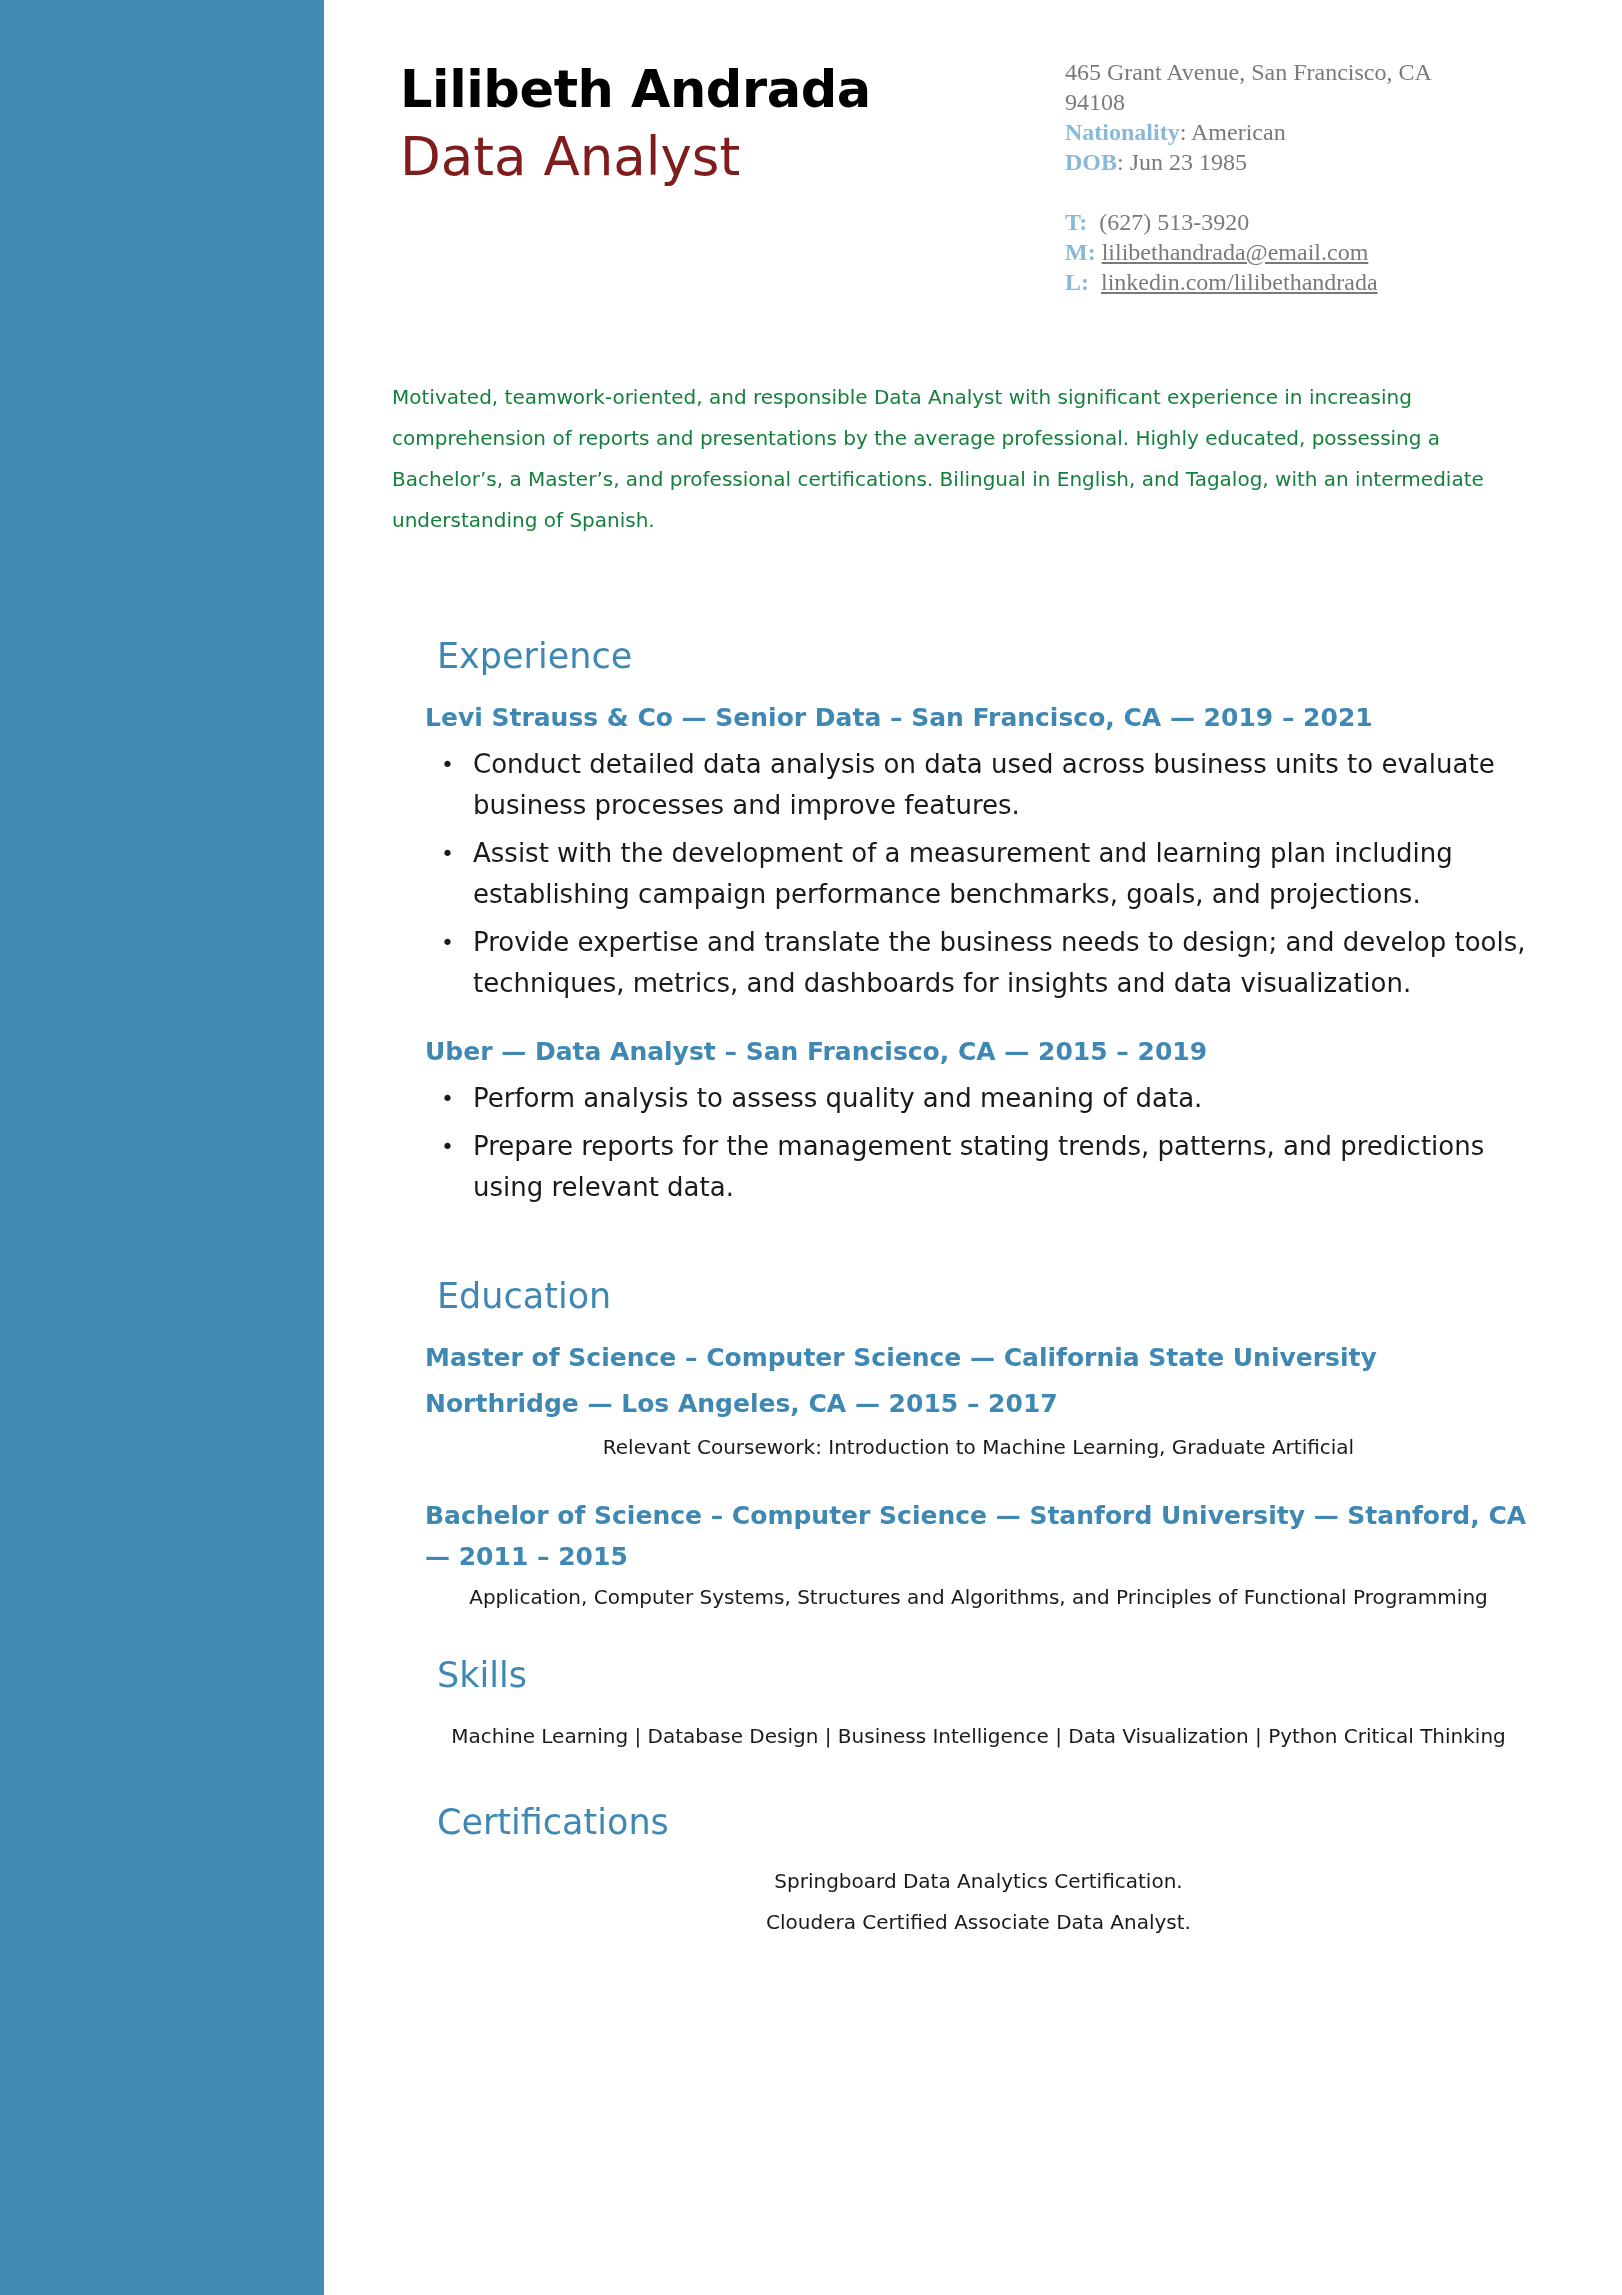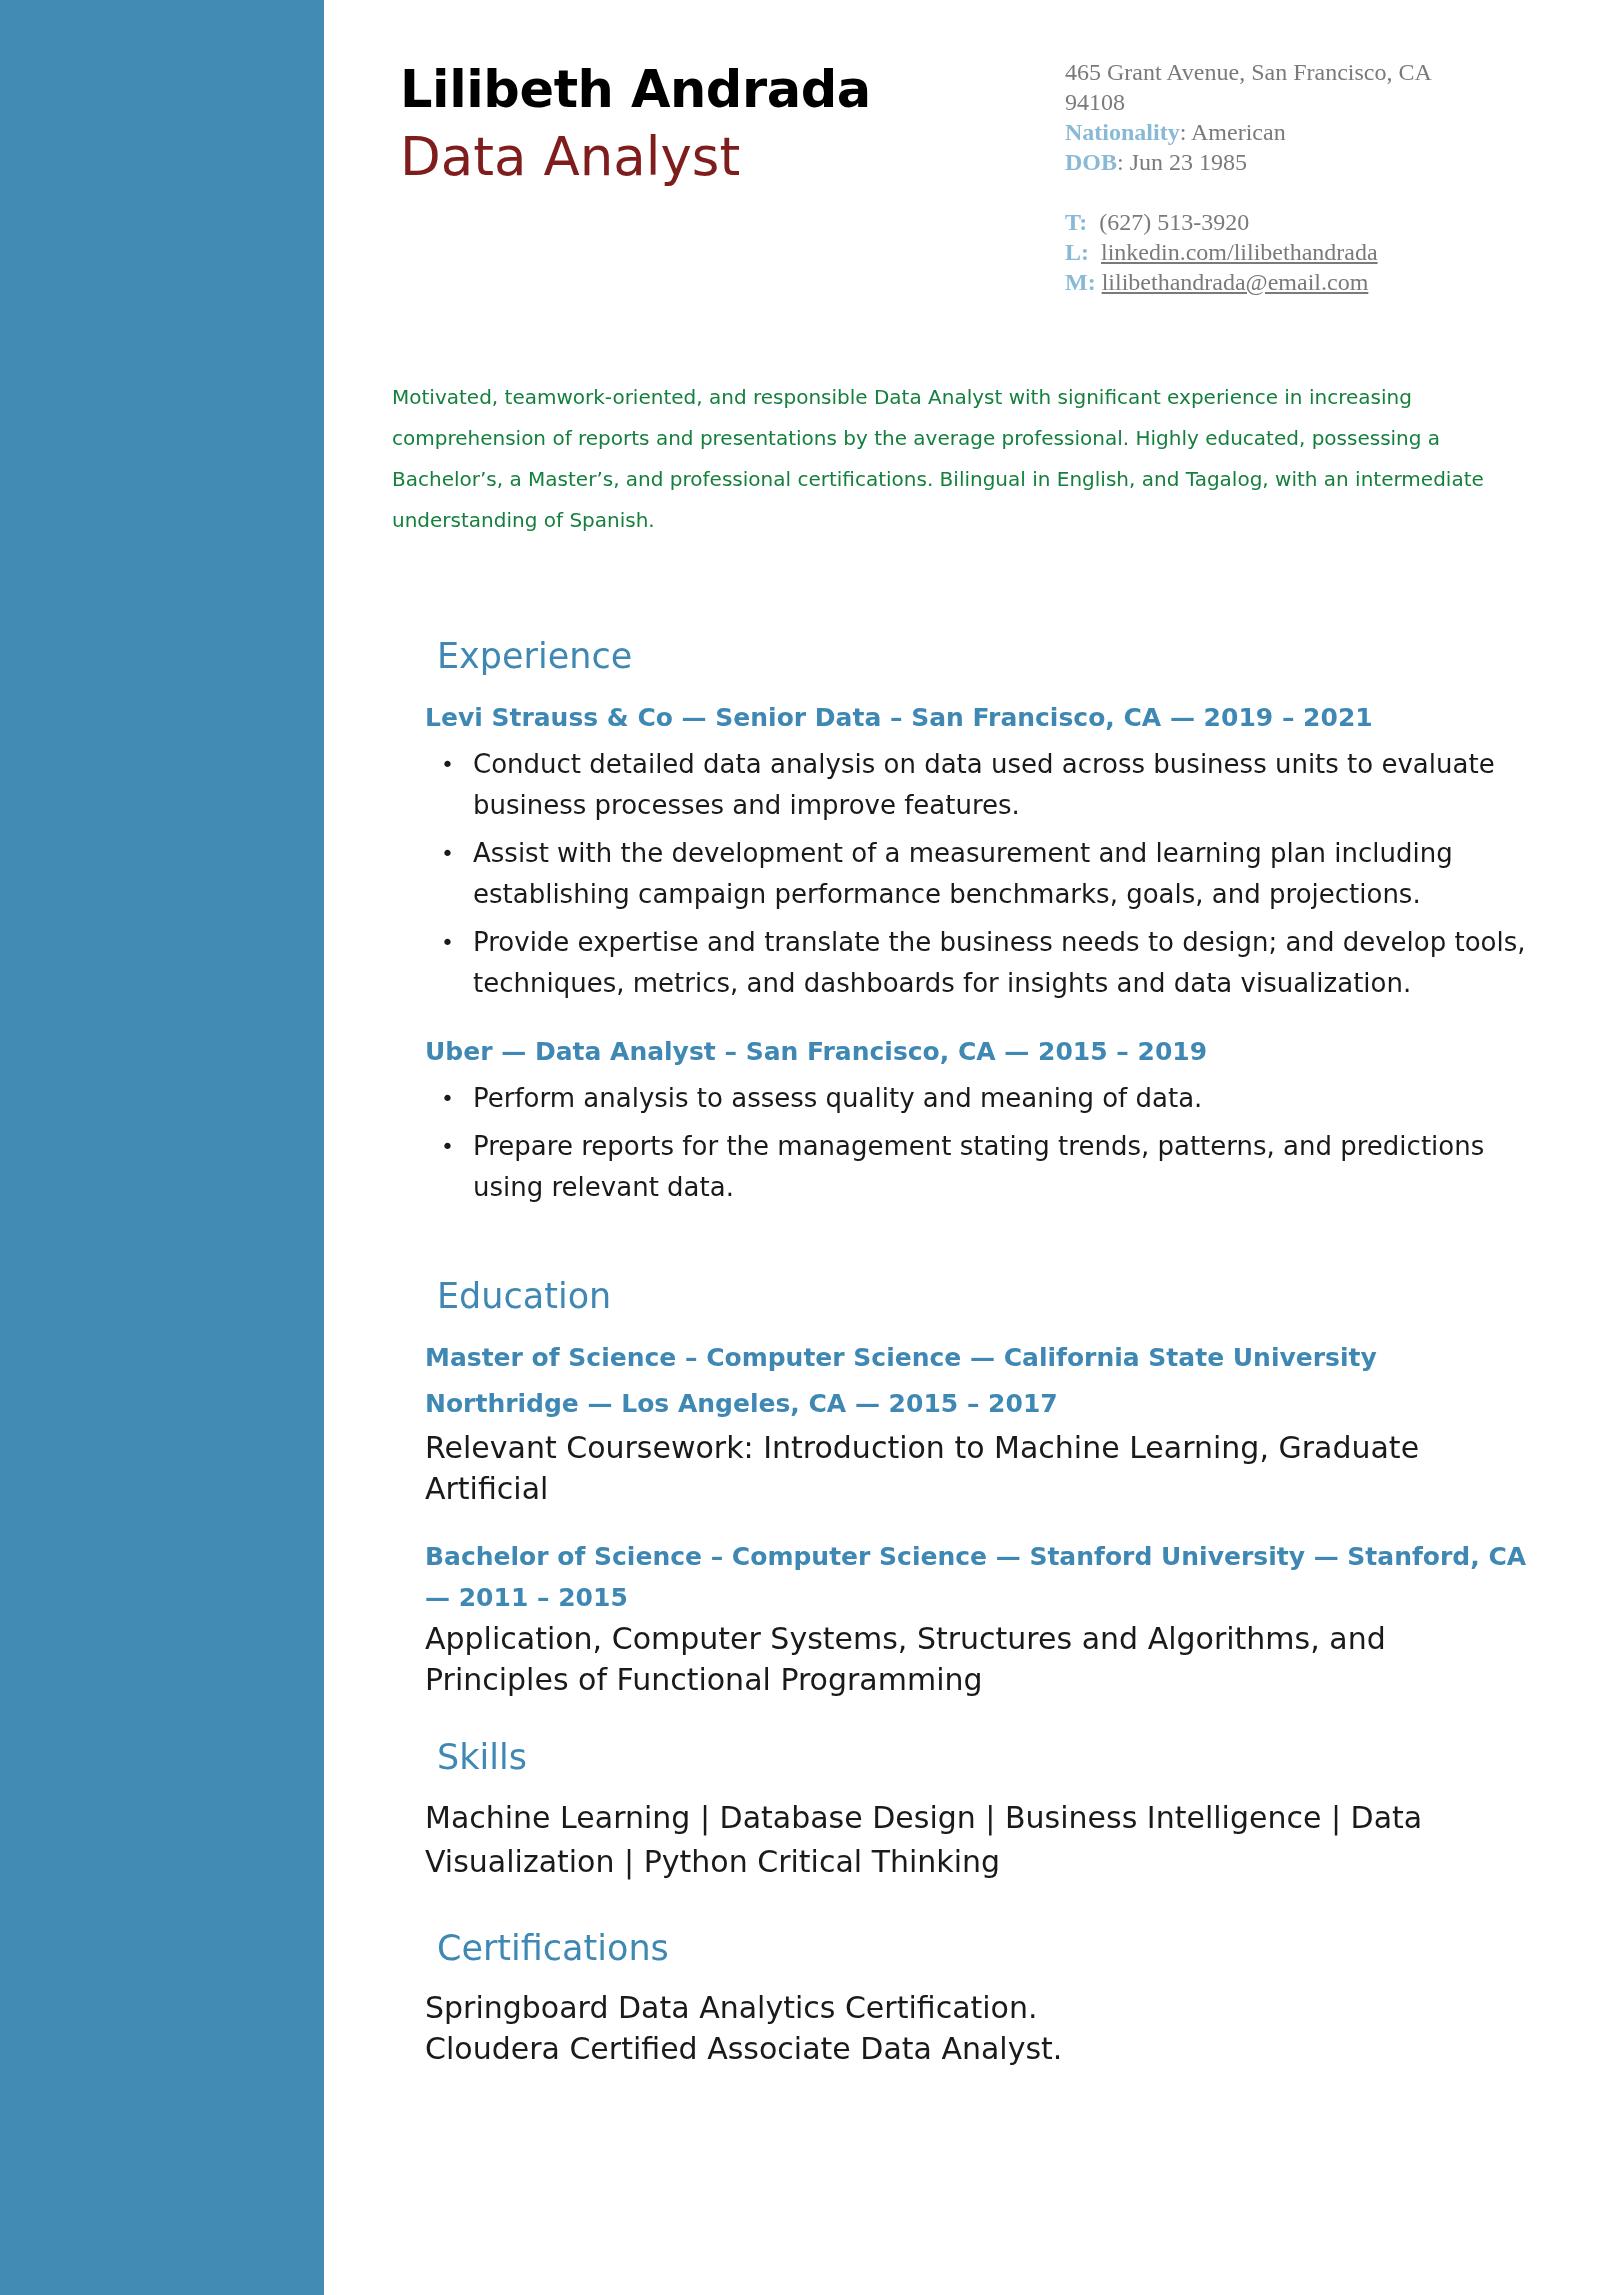--- a/index.html
+++ b/index.html
@@ -14,40 +14,40 @@
     .contact .lbl { color: #8ab9d6; font-weight: bold; }
     .contact .gap { height: 30px; }
     .contact a { color: #7a7a7a; text-decoration: underline; }
     .summary { position: absolute; left: 392px; top: 377px; width: 1141px; font-size: 20px; line-height: 41px; color: #15803d; }
     .main { position: absolute; left: 425px; top: 617px; width: 1107px; }
     h2 { font-size: 35px; font-weight: normal; color: #3f88b4; margin: 12px; line-height: 54px; }
     .job-title { font-size: 25px; font-weight: bold; color: #3f88b4; line-height: 46px; margin-top: 5px; }
     ul { margin: 3.4px 0 0 0; padding: 0; list-style: none; }
     li { position: relative; padding-left: 48px; font-size: 26px; line-height: 41px; margin-bottom: 6.8px; }
     li::before { content: "\2022"; position: absolute; left: 16px; top: 0; font-size: 22px; }
-    .text { font-size: 30px; line-height: 41px; }
+    .text { font-size: 20px; line-height: 41px; text-align: center; }
     .section { margin-top: 0; }
   </style>
 </head>
 <body>
 
 <div class="sidebar"></div>
 
 <div class="name">Lilibeth Andrada</div>
 <div class="role">Data Analyst</div>
 
 <div class="contact">
   <div>465 Grant Avenue, San Francisco, CA</div>
   <div>94108</div>
   <div><span class="lbl">Nationality</span><span>: American</span></div>
   <div><span class="lbl">DOB</span><span>: Jun 23 1985</span></div>
   <div class="gap"></div>
   <div><span class="lbl">T:</span>&nbsp;&nbsp;<span>(627) 513-3920</span></div>
+  <div><span class="lbl">M:</span>&nbsp;<a>lilibethandrada@email.com</a></div>
   <div><span class="lbl">L:</span>&nbsp;&nbsp;<a>linkedin.com/lilibethandrada</a></div>
-  <div><span class="lbl">M:</span>&nbsp;<a>lilibethandrada@email.com</a></div>
 </div>
 
 <div class="summary">Motivated, teamwork-oriented, and responsible Data Analyst with significant experience in increasing comprehension of reports and presentations by the average professional. Highly educated, possessing a Bachelor’s, a Master’s, and professional certifications. Bilingual in English, and Tagalog, with an intermediate understanding of Spanish.</div>
 
 <div class="main">
   <div class="section">
     <h2>Experience</h2>
     <div class="job-title">Levi Strauss &amp; Co — Senior Data – San Francisco, CA — 2019 – 2021</div>
     <ul>
       <li>Conduct  detailed data analysis on data used across business units to evaluate business processes and improve features.</li>

